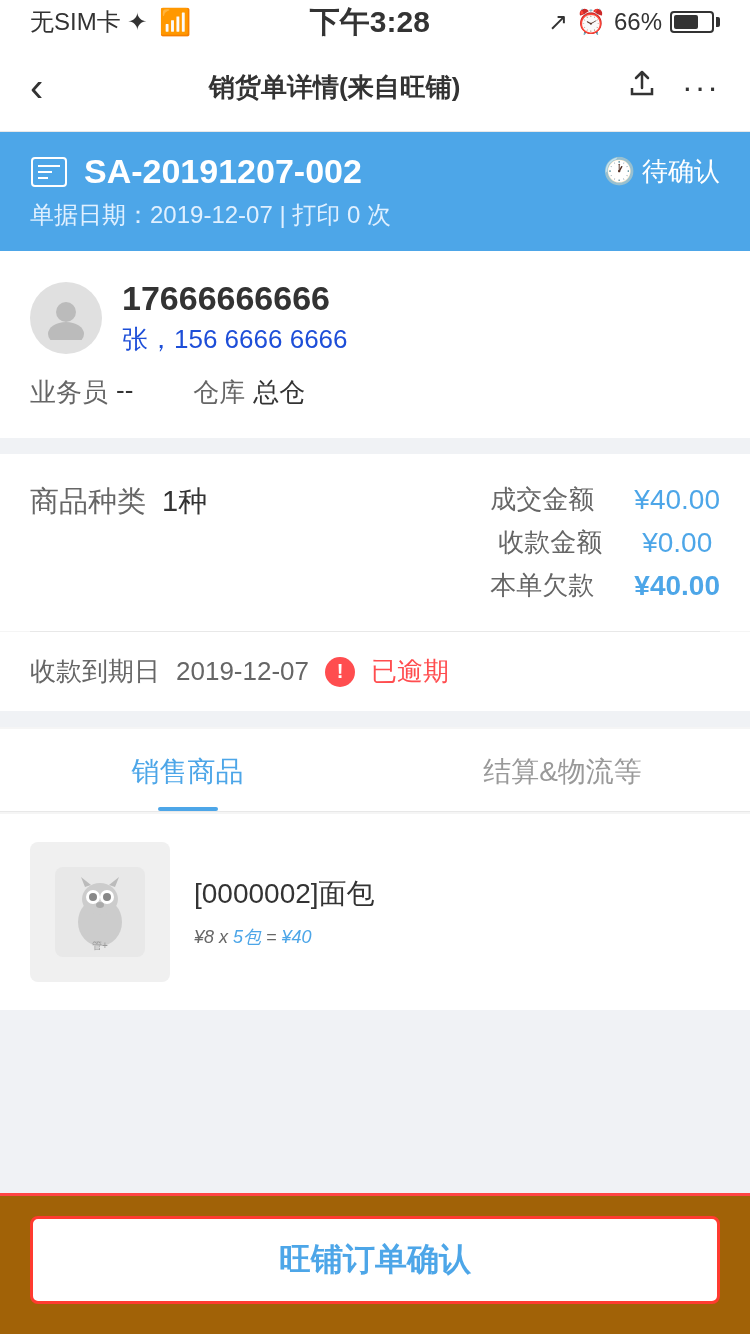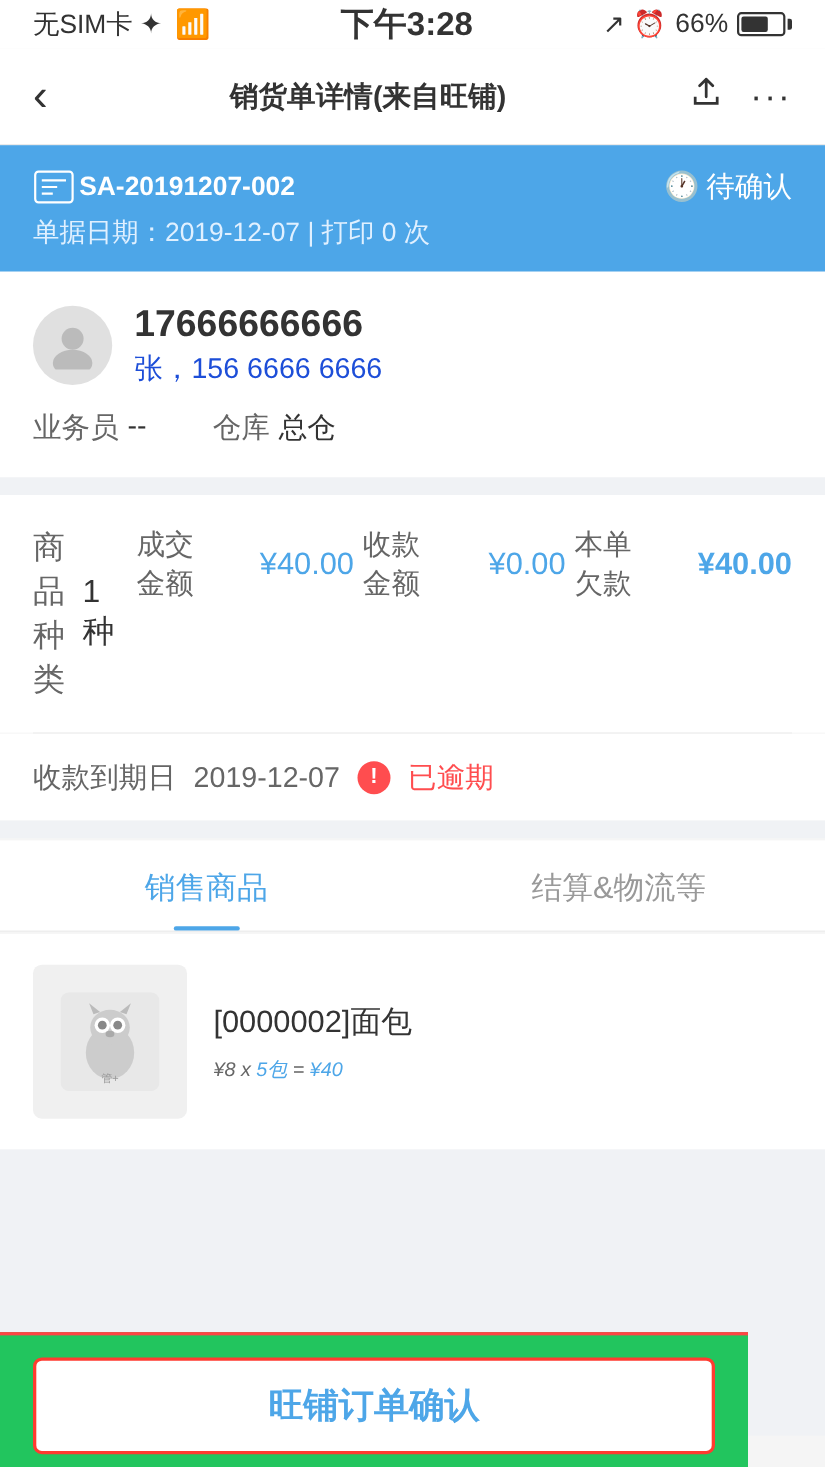--- a/index.html
+++ b/index.html
@@ -62,26 +62,26 @@
       display: flex;
       flex-direction: column;
       gap: 8px;
     }
     .order-header-row {
       display: flex;
       justify-content: space-between;
       align-items: center;
     }
     .order-id {
-      font-size: 24px;
+      font-size: 34px;
       font-weight: 700;
       color: #fff;
       display: flex;
       align-items: center;
-      gap: 4px;
+      gap: 16px;
     }
     .order-status {
       font-size: 26px;
       color: #fff;
       display: flex;
       align-items: center;
       gap: 6px;
     }
     .order-meta {
       font-size: 24px;
@@ -159,21 +159,21 @@
       display: flex;
       align-items: center;
       gap: 16px;
       font-size: 29px;
       color: #666;
     }
     .summary-label { }
     .summary-value { color: #333; }
     .summary-right {
       display: flex;
-      flex-direction: row;
+      flex-direction: column;
       align-items: center;
       gap: 8px;
     }
     .summary-amount-row {
       display: flex;
       justify-content: space-between;
       gap: 40px;
       font-size: 26px;
       color: #666;
       align-items: center;
@@ -289,23 +289,23 @@
       background: #f0f2f5;
       flex: 1;
       min-height: 260px;
     }
 
     
     .confirm-button-wrapper {
       position: fixed;
       bottom: 0;
       left: 0;
-      width: 680px;
-      background: #22c55e;
-      padding: 20px 30px 12px;
+      width: 750px;
+      background: #a16207;
+      padding: 20px 30px 30px;
       border-top: 3px solid #ff4444;
     }
     .confirm-button {
       width: 100%;
       height: 88px;
       border: 3px solid #ff3b30;
       background: #fff;
       color: #4da6e8;
       font-size: 32px;
       font-weight: 600;

